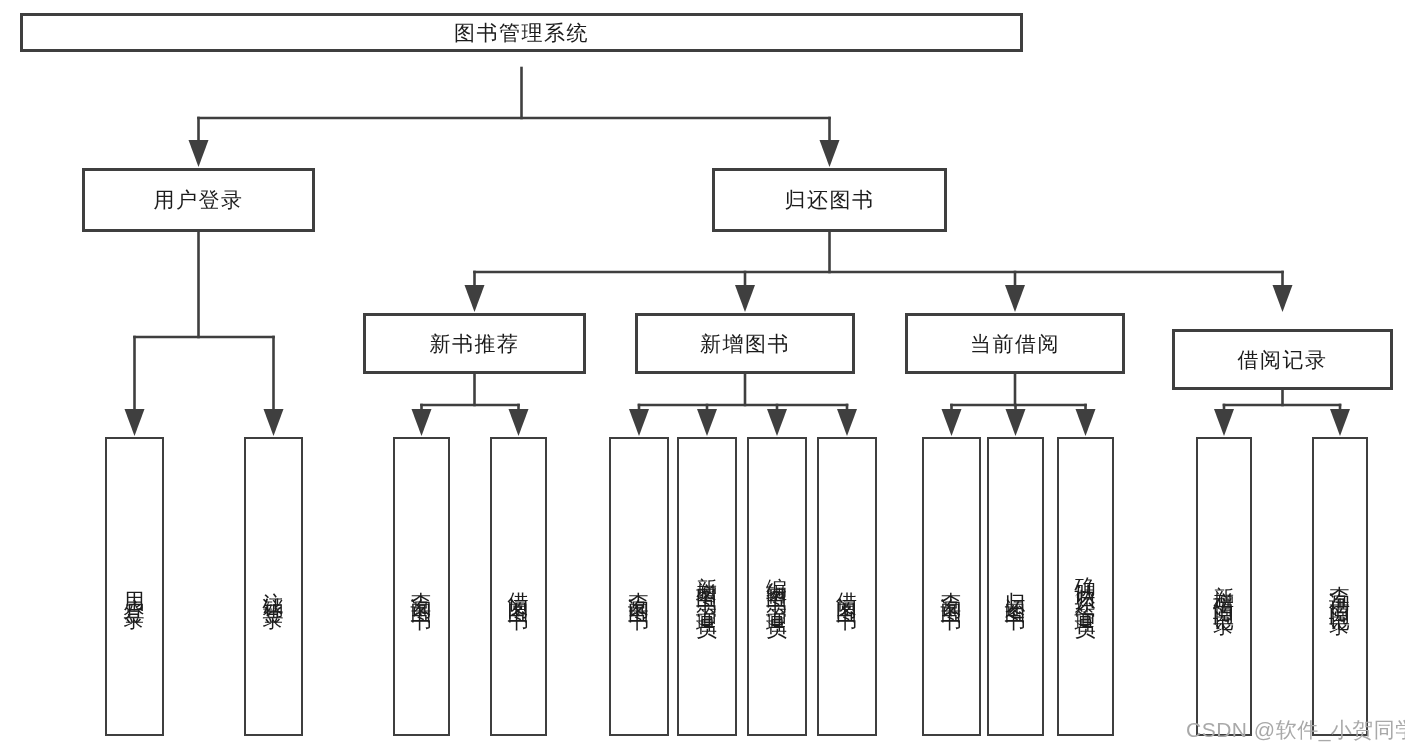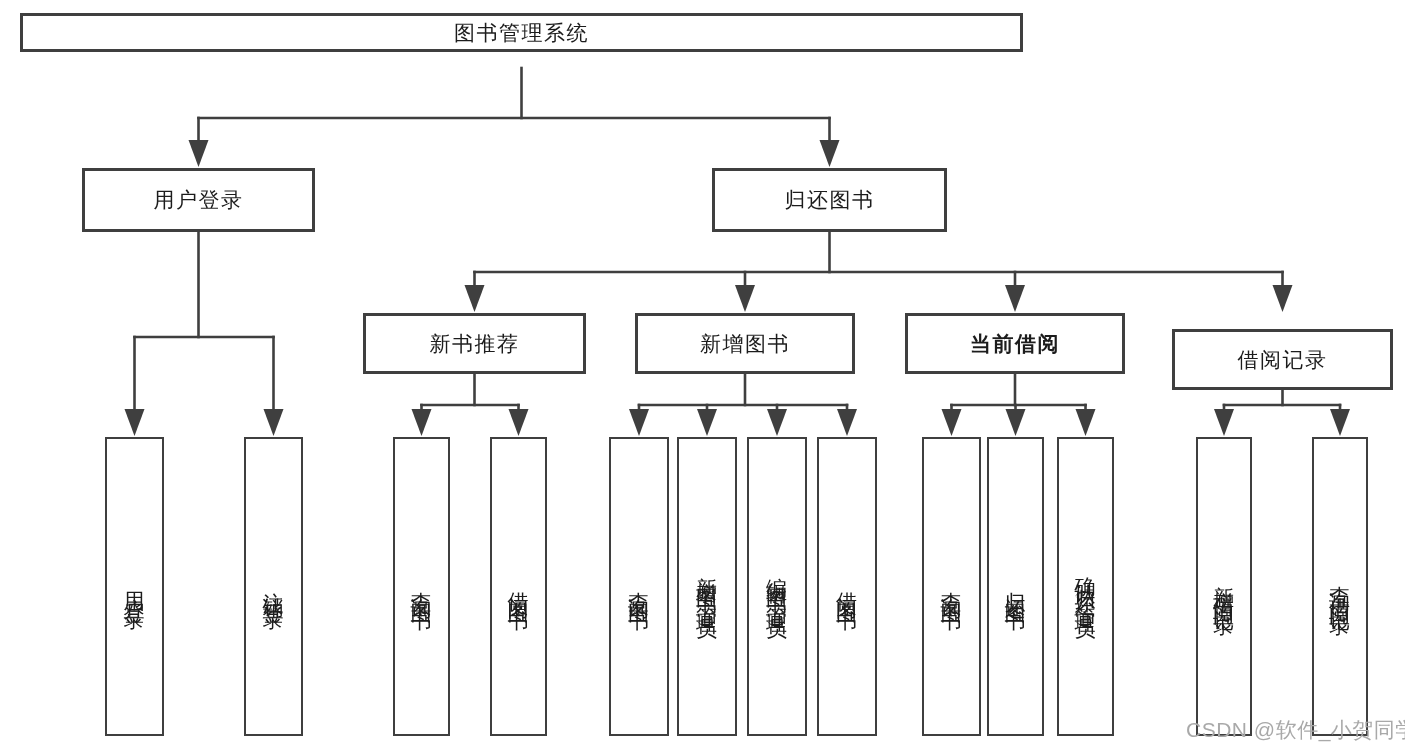--- a/index.html
+++ b/index.html
@@ -129,21 +129,21 @@
       </div>
       <div class="node h" style="left: 712px; top: 168px; width: 235px; height: 64px;">
         <span class="label">归还图书</span>
       </div>
       <div class="node h" style="left: 363px; top: 313px; width: 223px; height: 61px; justify-content: center;">
         <span class="label">新书推荐</span>
       </div>
       <div class="node h" style="left: 635px; top: 313px; width: 220px; height: 61px;">
         <span class="label">新增图书</span>
       </div>
-      <div class="node h" style="left: 905px; top: 313px; width: 220px; height: 61px; font-weight: bold;">
+      <div class="node h" style="left: 905px; top: 313px; width: 220px; height: 61px;">
         <span class="label">当前借阅</span>
       </div>
       <div class="node h" style="left: 1172px; top: 329px; width: 221px; height: 61px;">
         <span class="label">借阅记录</span>
       </div>
       <div class="node v" style="left: 105px; top: 437px; width: 59px; height: 299px;">
         <span class="label">用户登录</span>
       </div>
       <div class="node v" style="left: 244px; top: 437px; width: 59px; height: 299px;">
         <span class="label">注销登录</span>

